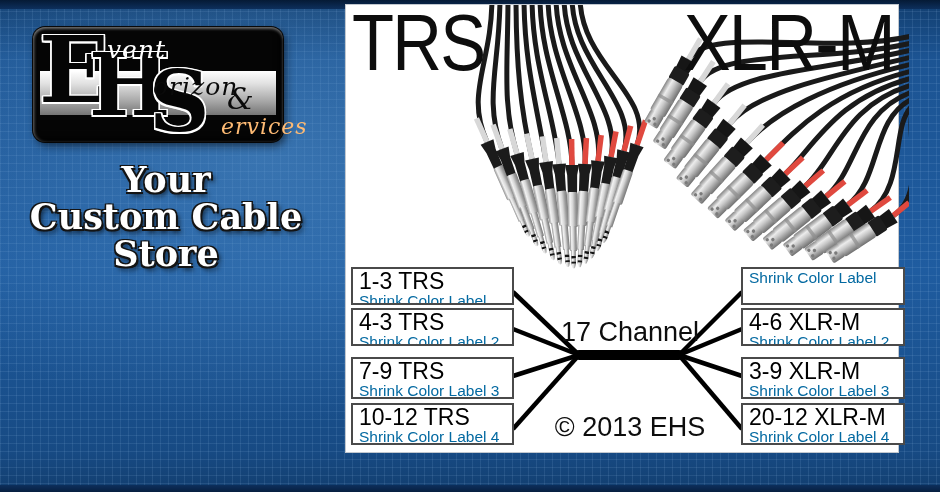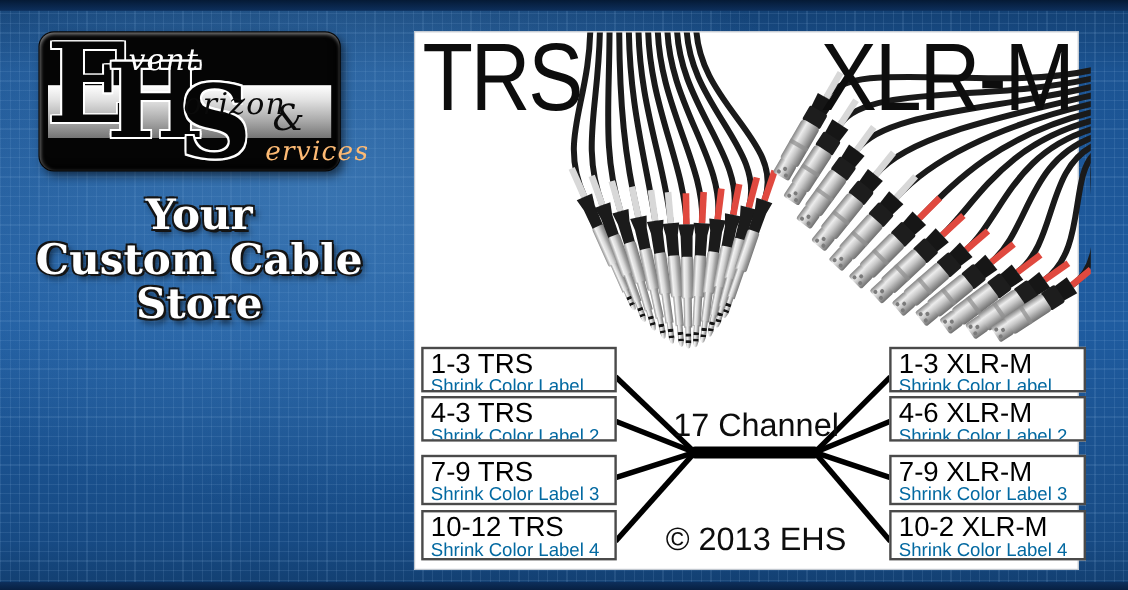--- a/index.html
+++ b/index.html
@@ -43,21 +43,21 @@
 
   
   .tagline { position:absolute; left:0; top:161px; width:332px; text-align:center;
     font-family:"DejaVu Serif", serif; font-weight:bold; font-size:35px; line-height:37px;
     color:#fff;
     text-shadow:-1.5px -1.5px 0 #141414, 1.5px -1.5px 0 #141414, -1.5px 1.5px 0 #141414,
                  2px 2px 0 #141414, 3px 4px 5px rgba(0,0,0,.65); }
   .tagline span { display:block; }
 
   
-  .panel { position:absolute; left:345px; top:26px; width:554px; height:449px;
+  .panel { position:absolute; left:345px; top:4px; width:554px; height:449px;
     background:#ffffff; border:1px solid #c2c8cf; }
   .photo-svg, .lines-svg { position:absolute; left:0; top:0; width:563px; height:449px; }
   .hdr { position:absolute; color:#0d0d0d; font-size:80px; line-height:1; letter-spacing:-2px; }
   .hdr-trs { left:6px; top:-2px; transform:scaleX(.86); transform-origin:left top; }
   .hdr-xlr { right:4px; top:-2px; transform:scaleX(.88); transform-origin:right top; }
 
   .cbox { position:absolute; width:163px; background:#fff; border:2px solid #4a4a4a;
     padding:1px 6px 0 6px; overflow:hidden; }
   .cbox.lcol { left:5px; }
   .cbox.rcol { left:395px; width:164px; }
@@ -255,32 +255,31 @@
     <div class="cbox lcol b3">
       <div class="t">7-9 TRS</div>
       <div class="s">Shrink Color Label 3</div>
     </div>
     <div class="cbox lcol b4">
       <div class="t">10-12 TRS</div>
       <div class="s">Shrink Color Label 4</div>
     </div>
 
     <div class="cbox rcol b1">
-      <div class="t">1-3 XLR-M</div>
       <div class="s">Shrink Color Label</div>
     </div>
     <div class="cbox rcol b2">
       <div class="t">4-6 XLR-M</div>
       <div class="s">Shrink Color Label 2</div>
     </div>
     <div class="cbox rcol b3">
-      <div class="t">7-9 XLR-M</div>
+      <div class="t">3-9 XLR-M</div>
       <div class="s">Shrink Color Label 3</div>
     </div>
     <div class="cbox rcol b4">
-      <div class="t">10-2 XLR-M</div>
+      <div class="t">20-12 XLR-M</div>
       <div class="s">Shrink Color Label 4</div>
     </div>
 
     <div class="center-label">17 Channel</div>
     <div class="copyright">© 2013 EHS</div>
   </div>
 </div>
 
 </body></html>

